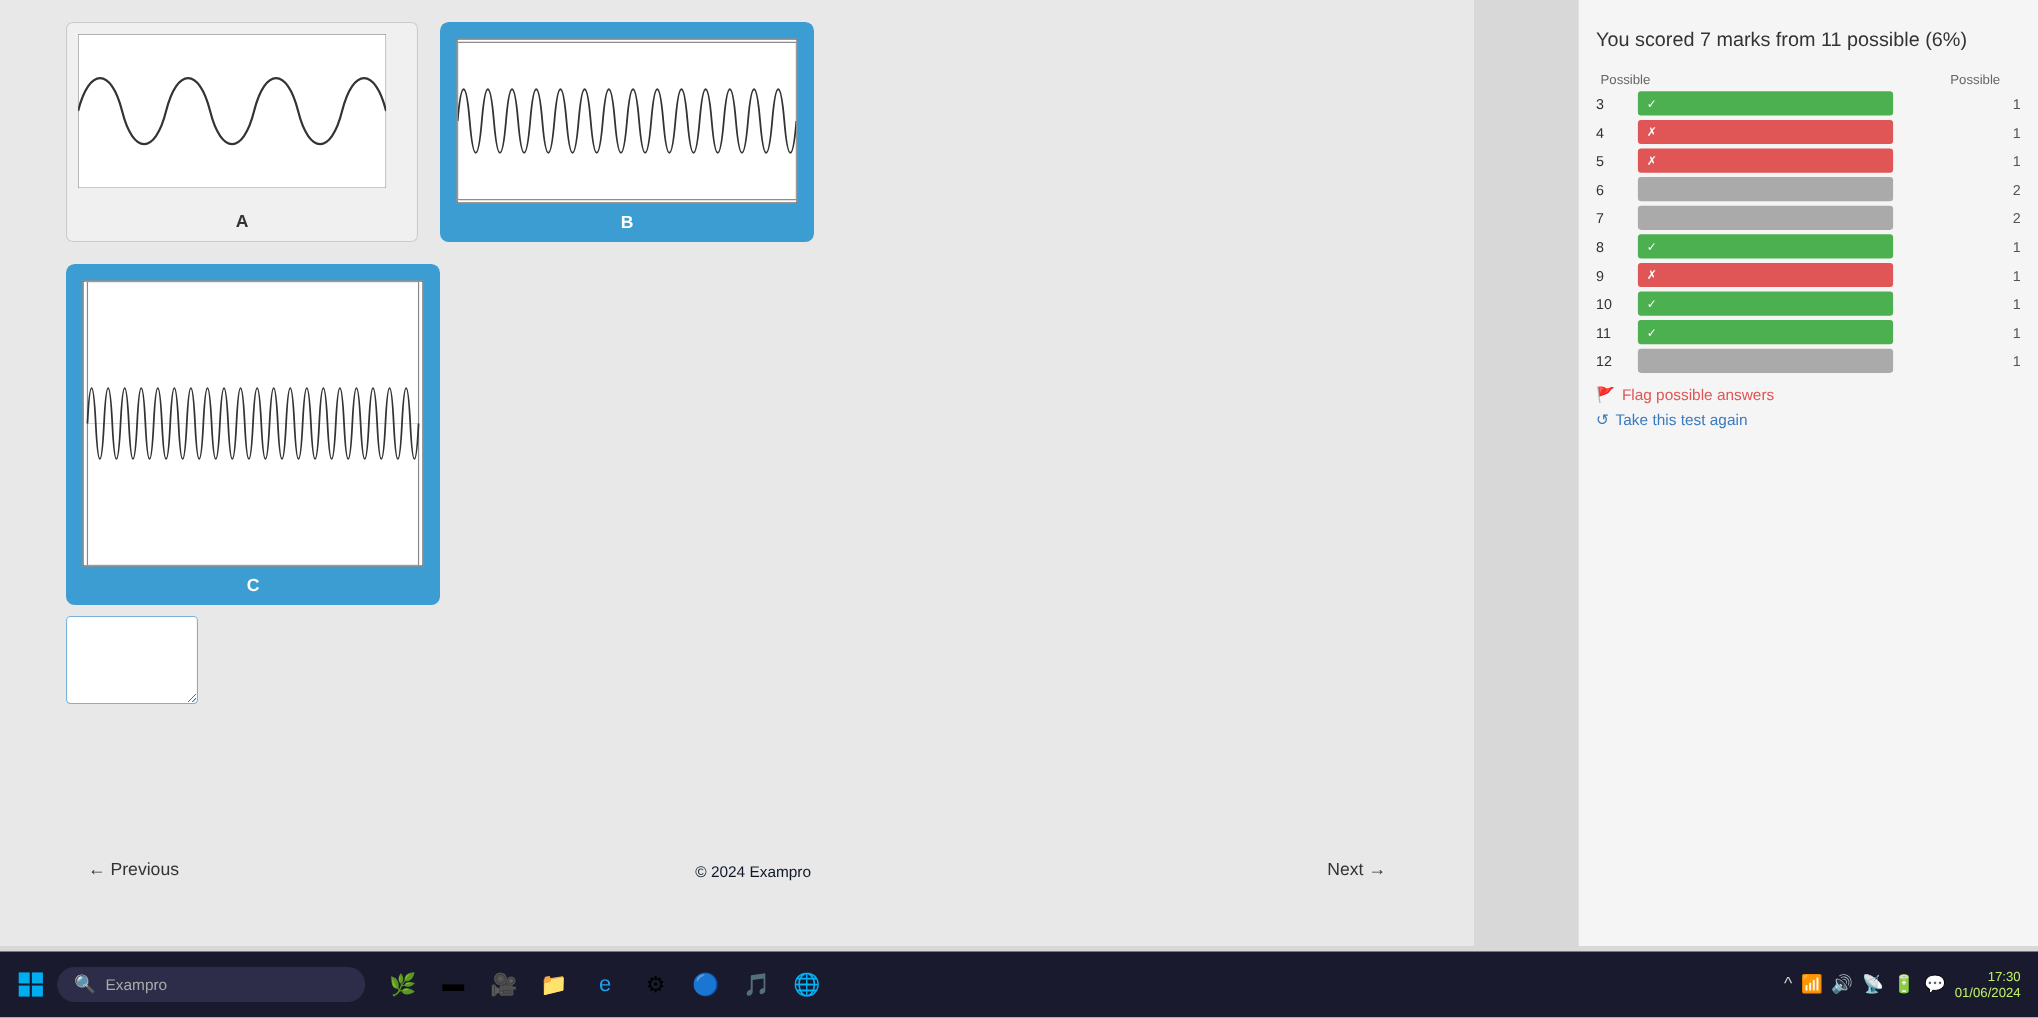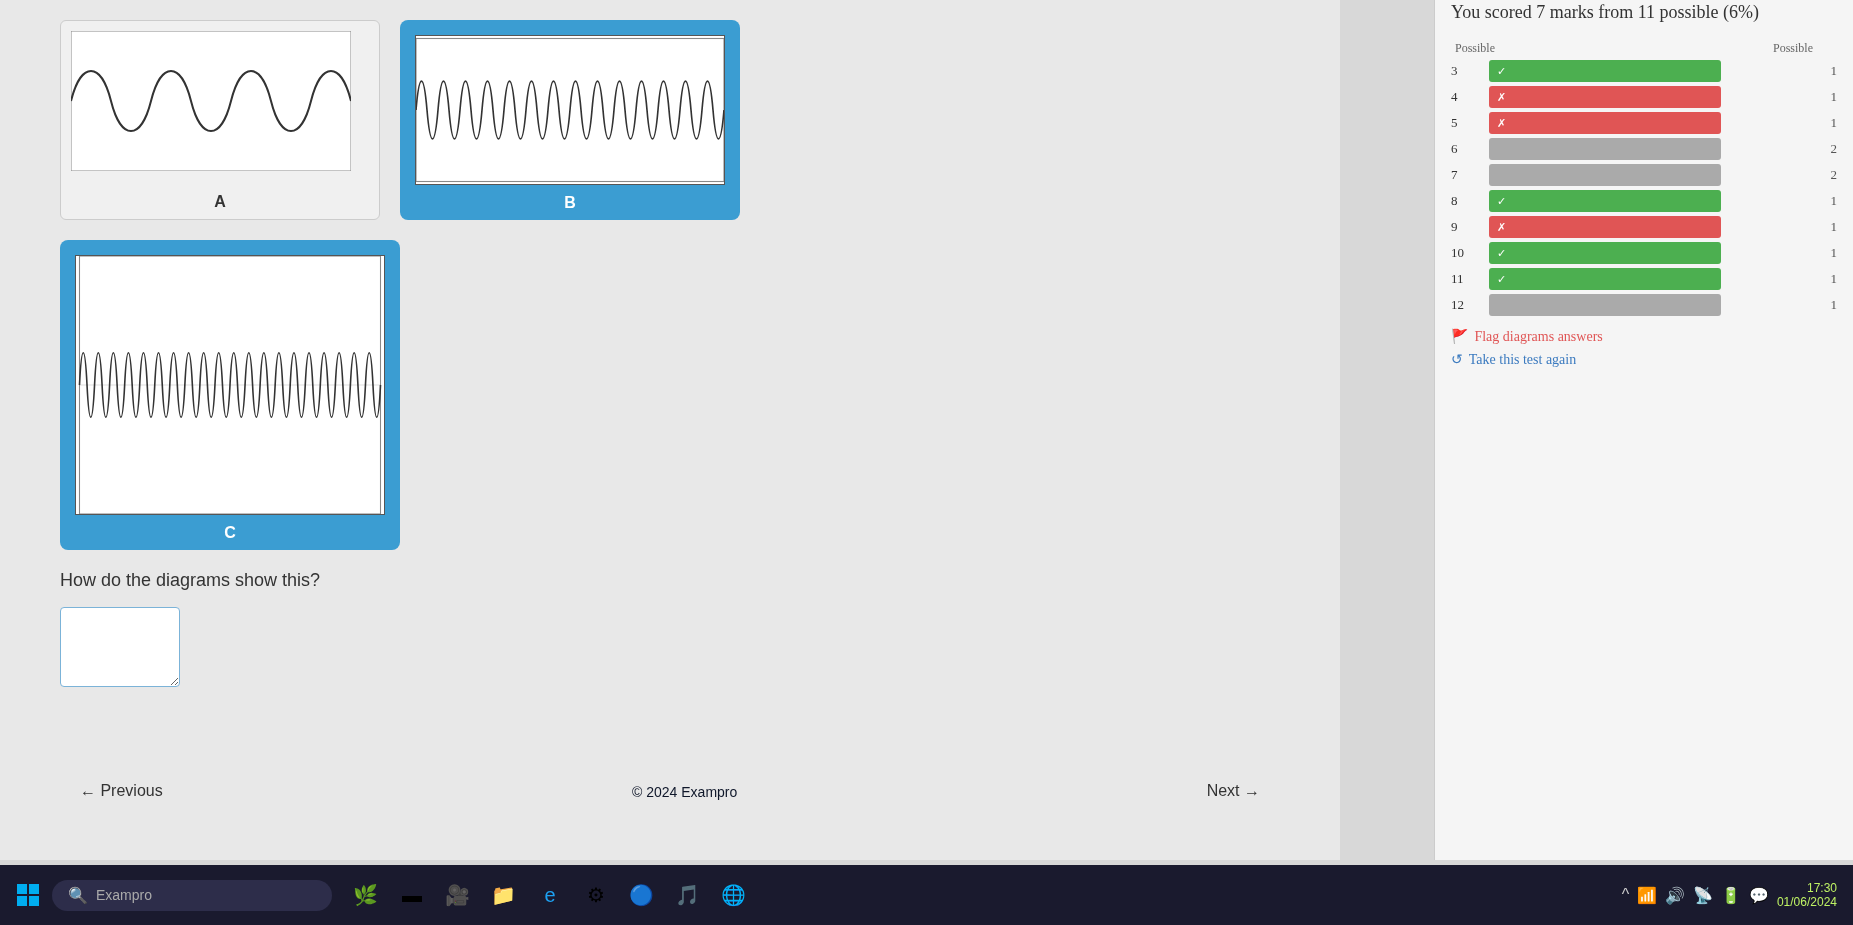--- a/index.html
+++ b/index.html
@@ -131,22 +131,21 @@
 
     
     .score-panel {
       position: absolute;
       right: 0;
       top: 0;
       width: 419px;
       height: 860px;
       background: #f5f5f5;
       border-left: 1px solid #ccc;
-      padding: 0 16px;
-      font-family: Liberation Serif, serif;
+      padding: 24px 16px;
     }
 
     .score-header {
       font-size: 18px;
       color: #333;
       font-weight: normal;
       margin-bottom: 16px;
       line-height: 1.4;
     }
 
@@ -359,21 +358,20 @@
           <path d="M0,120 C2,80 5,80 7,120 C9,160 12,160 14,120 C16,80 19,80 21,120 C23,160 26,160 28,120 C30,80 33,80 35,120 C37,160 40,160 42,120 C44,80 47,80 49,120 C51,160 54,160 56,120 C58,80 61,80 63,120 C65,160 68,160 70,120 C72,80 75,80 77,120 C79,160 82,160 84,120 C86,80 89,80 91,120 C93,160 96,160 98,120 C100,80 103,80 105,120 C107,160 110,160 112,120 C114,80 117,80 119,120 C121,160 124,160 126,120 C128,80 131,80 133,120 C135,160 138,160 140,120 C142,80 145,80 147,120 C149,160 152,160 154,120 C156,80 159,80 161,120 C163,160 166,160 168,120 C170,80 173,80 175,120 C177,160 180,160 182,120 C184,80 187,80 189,120 C191,160 194,160 196,120 C198,80 201,80 203,120 C205,160 208,160 210,120 C212,80 215,80 217,120 C219,160 222,160 224,120 C226,80 229,80 231,120 C233,160 236,160 238,120 C240,80 243,80 245,120 C247,160 250,160 252,120 C254,80 257,80 259,120 C261,160 264,160 266,120 C268,80 271,80 273,120 C275,160 278,160 280,120" fill="none" stroke="#333" stroke-width="1.5"></path>
 
           <line x1="0" y1="120" x2="280" y2="120" stroke="#333" stroke-width="0.5" opacity="0.3"></line>
         </svg>
       </div>
       <div class="diagram-label">C</div>
     </div>
   </div>
 
   
-  <p class="question-text">How do the diagrams show this?</p>
 
   
   <textarea class="answer-box" placeholder="" style=""></textarea>
 
   
   <div class="nav-bar">
     <button class="nav-btn">← Previous</button>
     <span class="copyright-text">© 2024 Exampro</span>
     <button class="nav-btn">Next →</button>
   </div>
@@ -480,21 +478,21 @@
     <span class="q-num">12</span>
     <div class="bar-area">
       <div class="bar-gray" style="width:80%;"></div>
     </div>
     <span class="poss-area">1</span>
   </div>
 
   <div class="action-links">
     <a class="action-link">
       <span>🚩</span>
-      <span>Flag diagrams answers</span>
+      <span>Flag possible answers</span>
     </a>
     <a class="action-link blue-link">
       <span>↺</span>
       <span>Take this test again</span>
     </a>
   </div>
 </div>
 
 <div class="taskbar">
 

